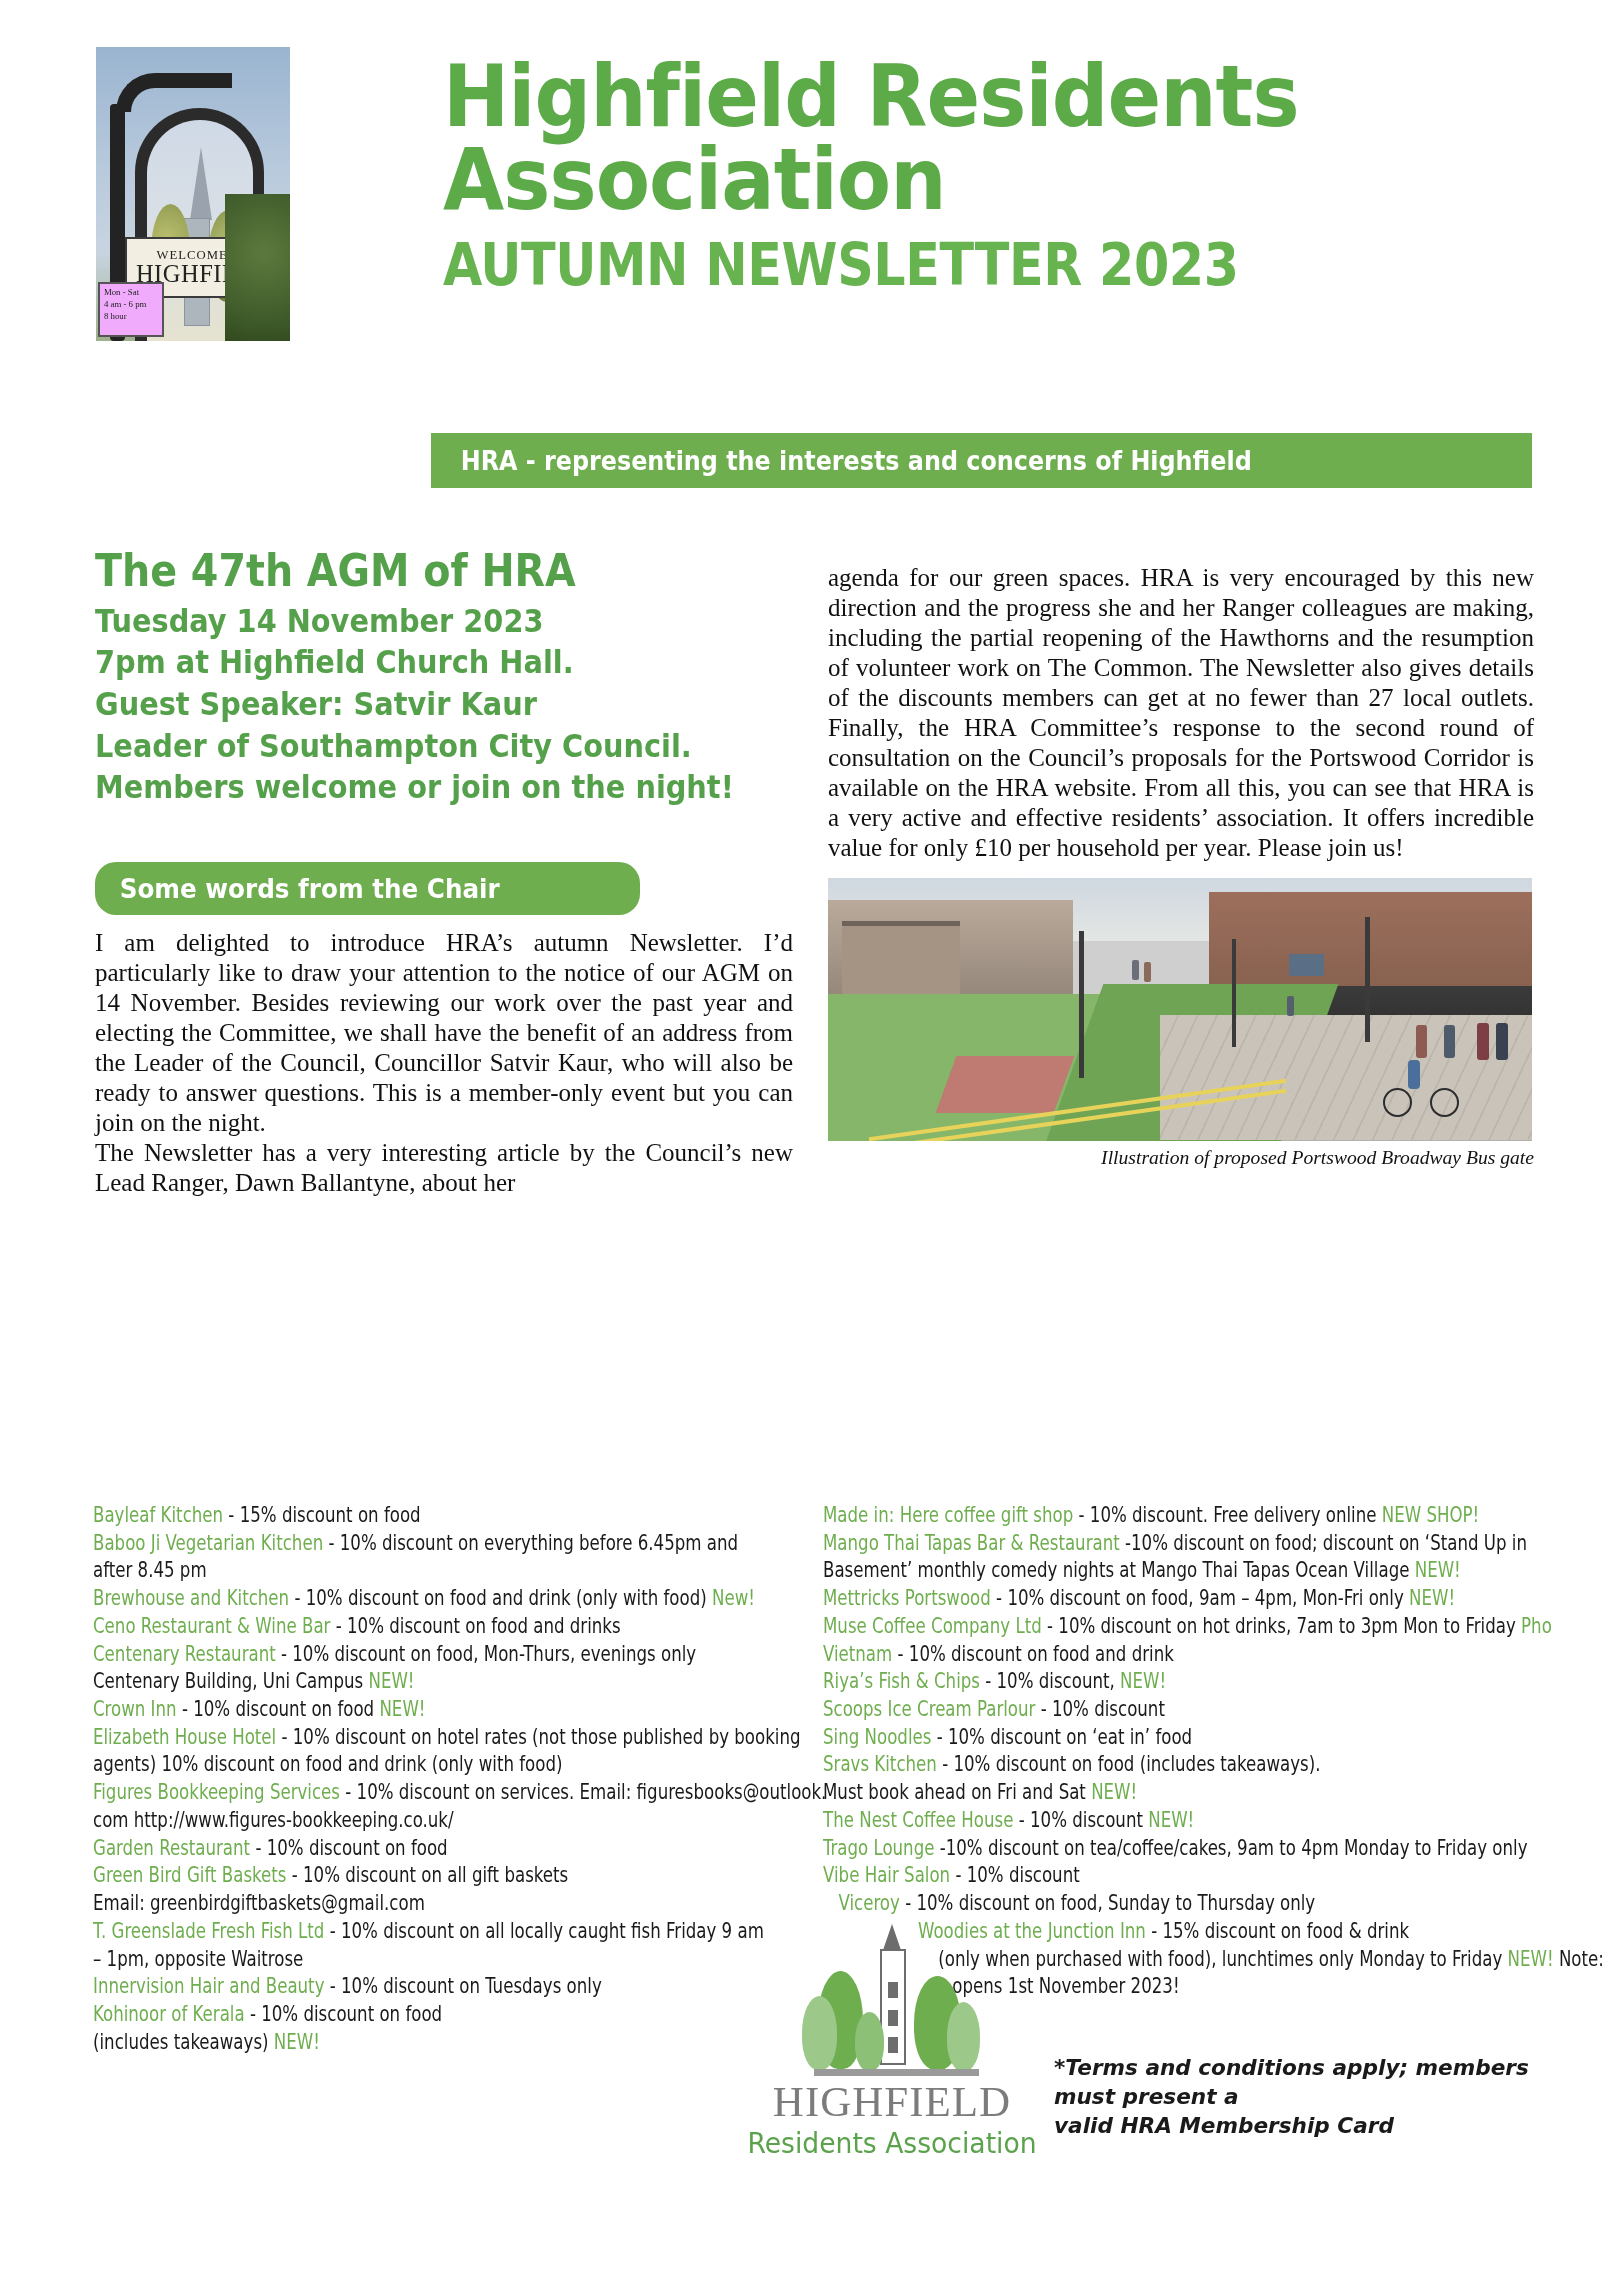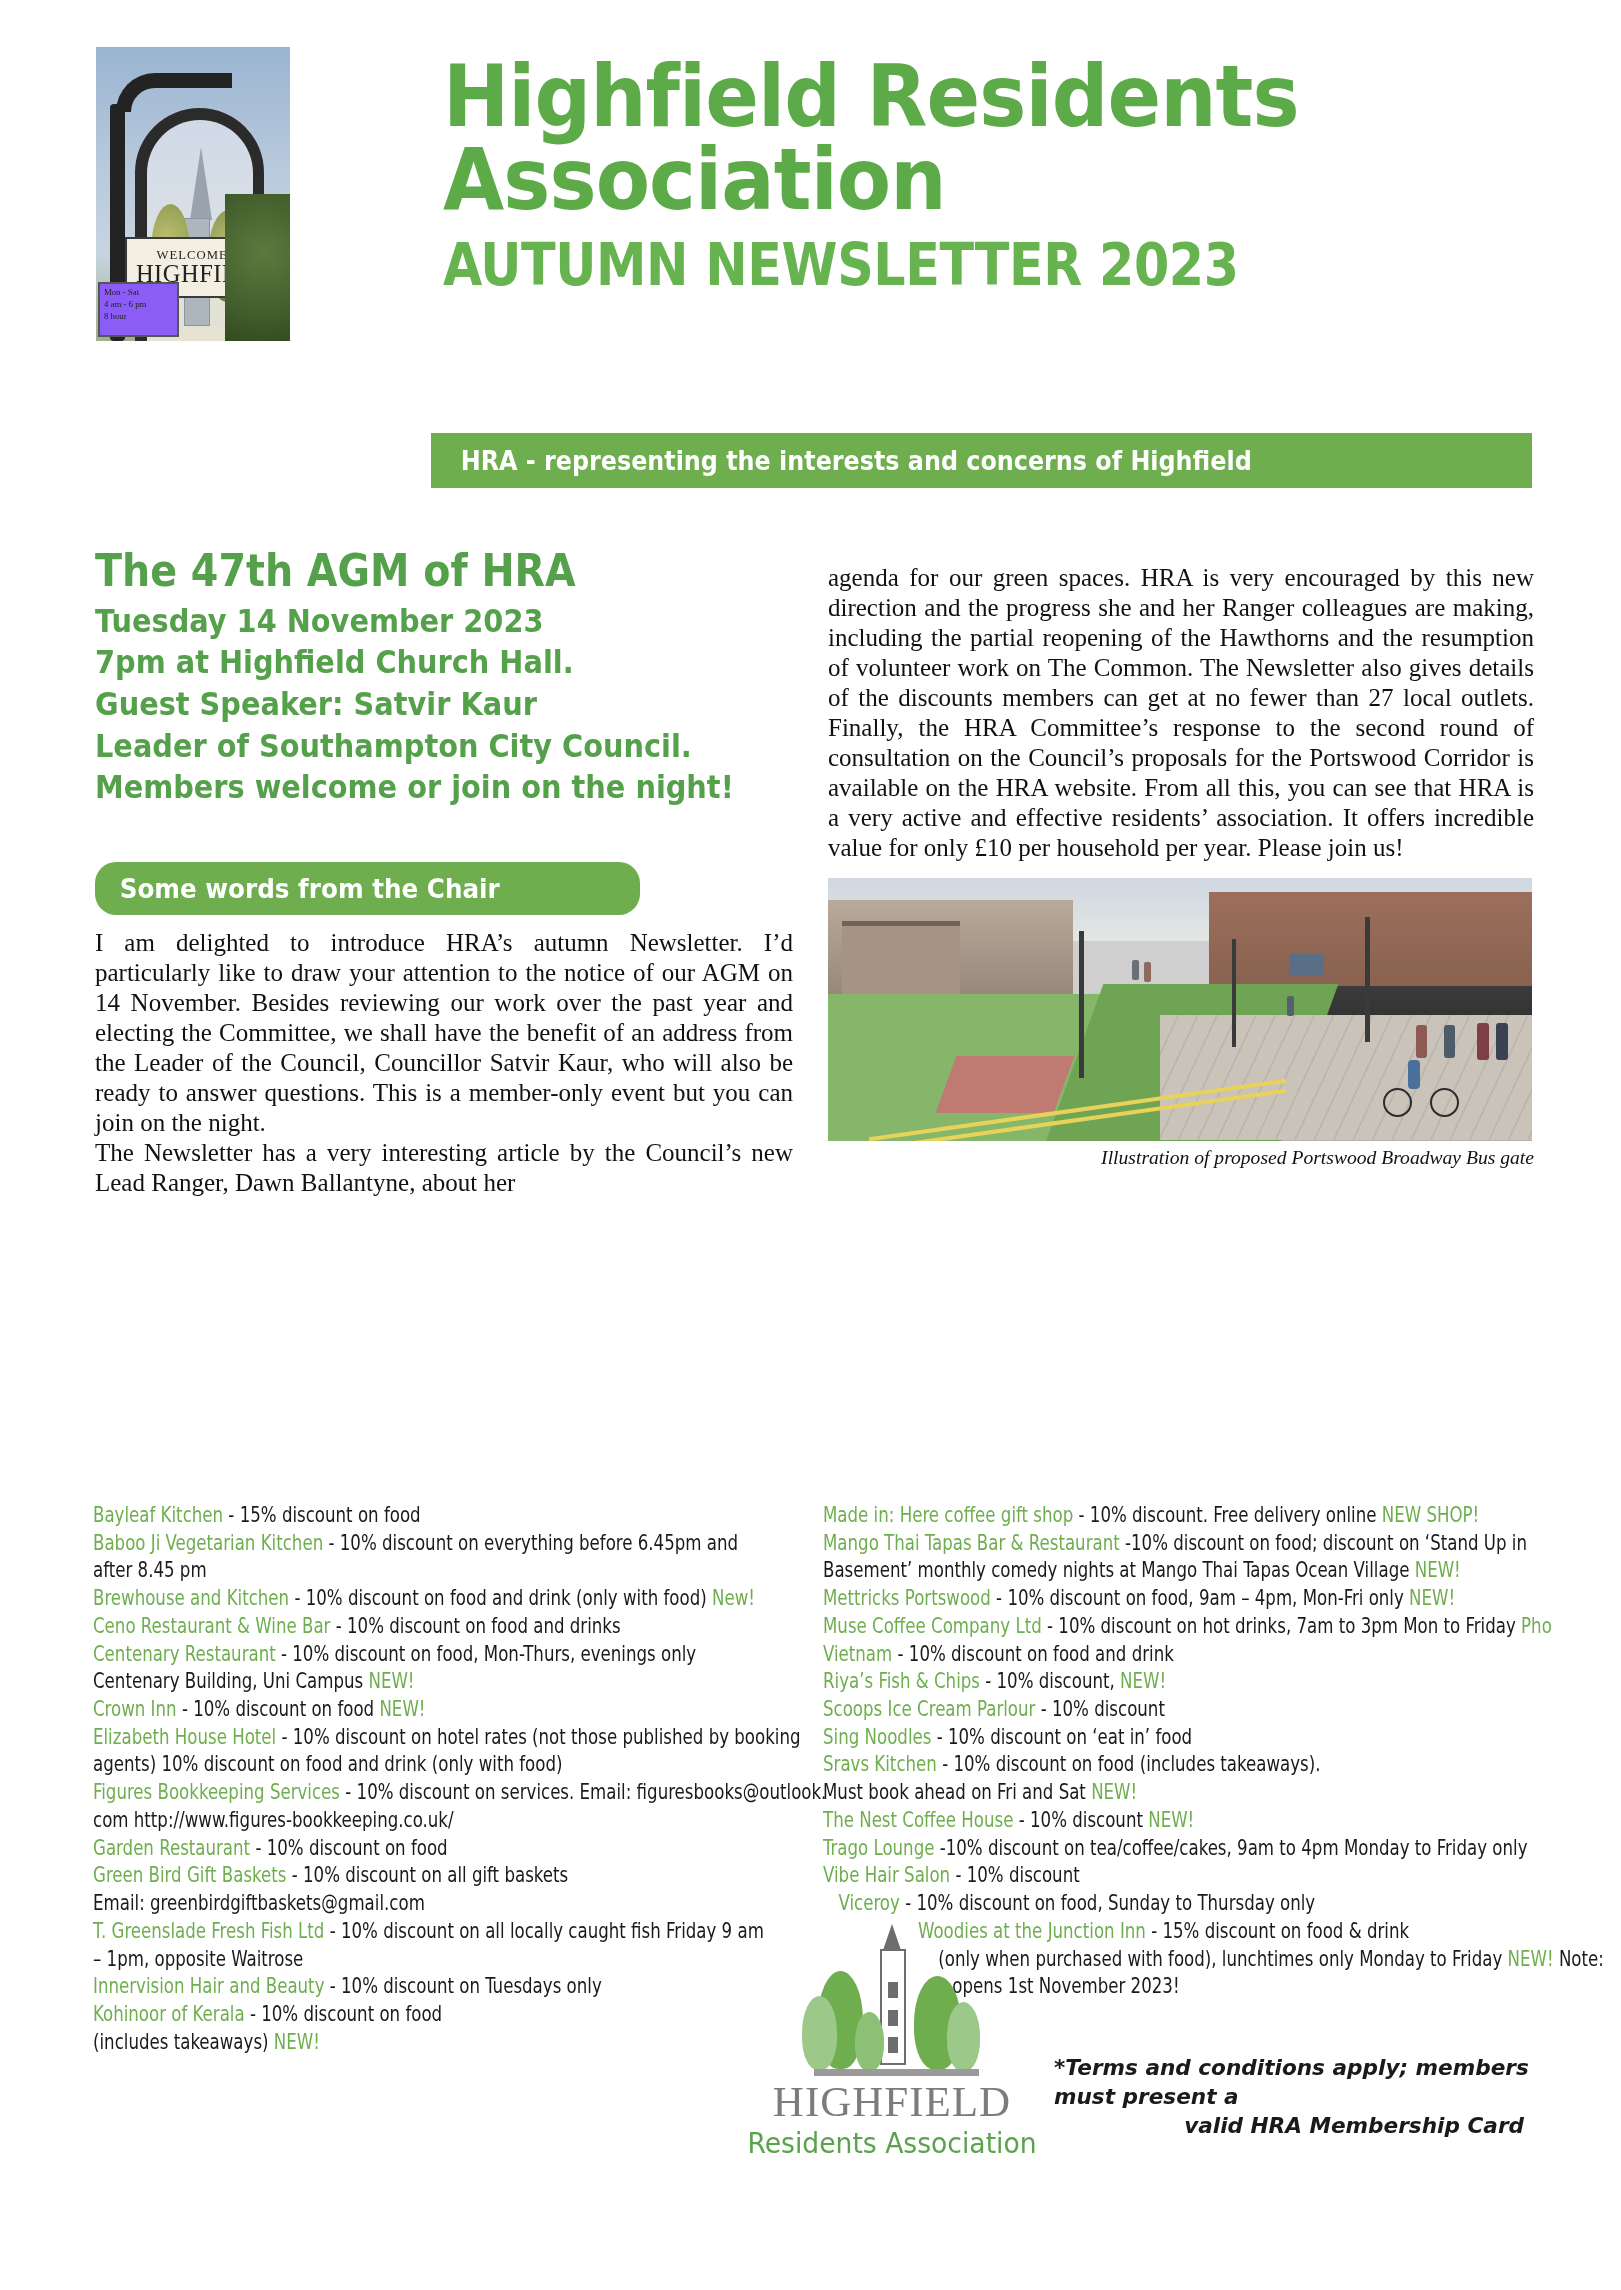--- a/index.html
+++ b/index.html
@@ -71,22 +71,22 @@
   }
   .mp-whitebar {
     position: absolute; left: 29px; bottom: 43px; width: 157px; height: 61px;
     background: #f2efe2; border: 2.9px solid #3a3a3a;
     display: flex; flex-direction: column; align-items: center; justify-content: center;
     font-family: "Liberation Serif", serif; color: #222; line-height: 1;
   }
   .mp-whitebar .wb1 { font-size: 12.7px; letter-spacing: 1px; }
   .mp-whitebar .wb2 { font-size: 24.5px; letter-spacing: 0.5px; }
   .mp-smallsign {
-    position: absolute; left: 2px; bottom: 3.9px; width: 81px; height: 55px;
-    background: #8b5cf6; border: 2px solid #555;
+    position: absolute; left: 2px; bottom: 3.9px; width: 66px; height: 55px;
+    background: #f0abfc; border: 2px solid #555;
     font-family: "Liberation Serif", serif; font-size: 8.8px; color: #222;
     padding: 2.9px 3.9px; line-height: 1.35;
   }
   .mp-foliage {
     position: absolute; right: 0; bottom: 0; width: 65px; height: 147px;
     background: radial-gradient(circle at 60% 40%, #5c7a3e 0%, #3f5b2a 70%, #32491f 100%);
   }
 
   .title-block { position: absolute; left: 443px; top: 55px; width: 1088px; }
   .main-title {
@@ -283,21 +283,21 @@
     position: absolute; left: 1010px; top: 2053px; width: 529px;
     font-family: "DejaVu Sans", sans-serif;
     font-style: italic;
     font-weight: bold;
     font-size: 21.6px;
     line-height: 1.35;
     color: #1a1a1a;
     margin-left: 44px;
   }
   .terms .l1 { display:block; }
-  .terms .l2 { display:block; text-align:right; padding-right: 59px; }
+  .terms .l2 { display:block; text-align:left; padding-right: 59px; }
 
   
   .footer-logo { position: absolute; left: 686px; top: 1949px; width: 412px; text-align: center; }
   .fl-art { position: relative; width: 196px; height: 127px; margin: 0 auto; }
   .fl-tower {
     position:absolute; left: 86px; top: 0; width: 25.5px; height: 116px;
     background: #ffffff; border: 2px solid #6d6d6d;
   }
   .fl-spire {
     position:absolute; left: 88px; top: -25.5px; width: 0; height: 0;

